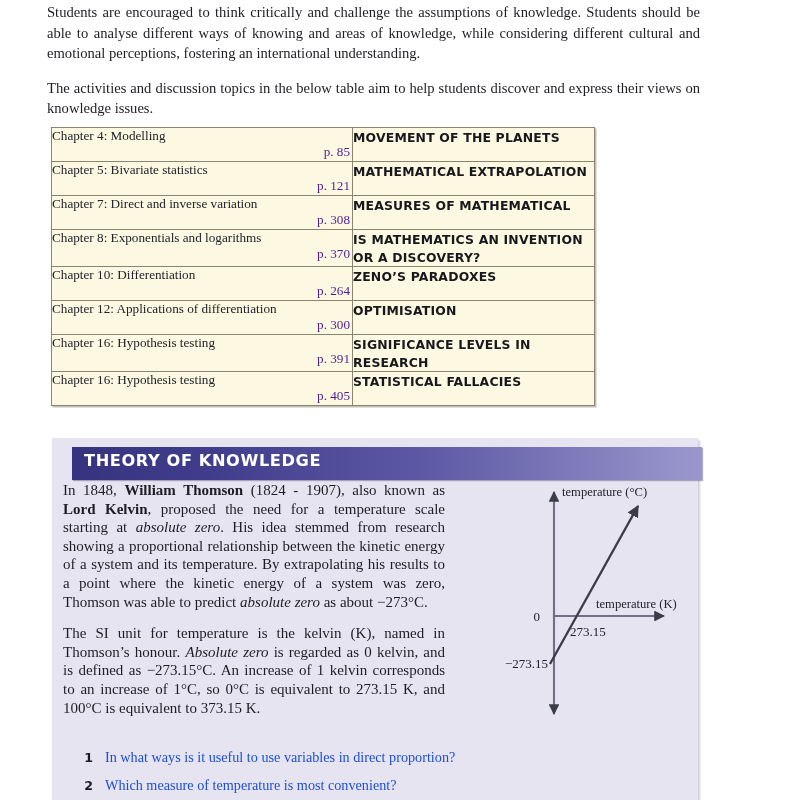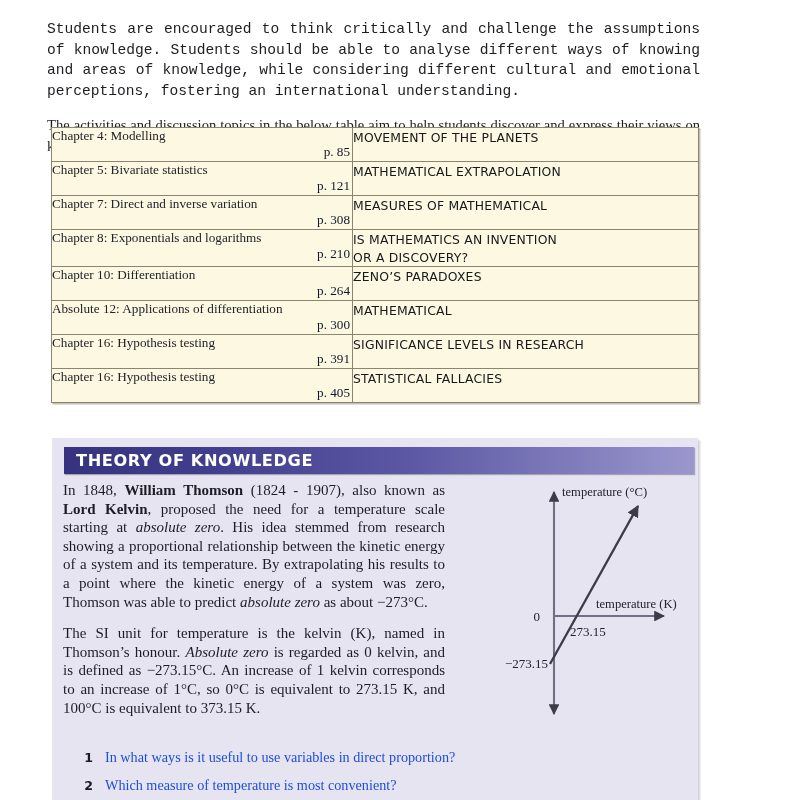--- a/index.html
+++ b/index.html
@@ -18,27 +18,27 @@
     position: absolute;
     left: 47px; top: 0px; width: 653px;
   }
   .intro p {
     margin: 0 0 14px 0;
     font-size: 14.6px;
     line-height: 20.5px;
     text-align: justify;
     color: #1d1d22;
   }
-  .intro p:first-child { margin-top: 19px; font-family: Liberation Mono, monospace; }
+  .intro p:first-child { margin-top: 2px; }
 
   
   .topics-table {
     position: absolute;
     left: 51px; top: 127px;
-    width: 648px;
+    width: 544px;
     border-collapse: collapse;
     background: #fdf8e2;
     border: 1.5px solid #8b8470;
     box-shadow: 1.5px 1.5px 0 rgba(120,112,92,0.45);
   }
   .topics-table tr { height: 34px; }
   .topics-table td {
     border: 1px solid #8b8470;
     vertical-align: top;
     background: #fdf8e2;
@@ -57,45 +57,45 @@
     font-size: 13.2px;
     line-height: 16px;
     color: #22222a;
     white-space: nowrap;
   }
   .chap-page {
     display: block;
     text-align: right;
     font-size: 13.2px;
     line-height: 16px;
-    color: #0f172a;
+    color: #4c1d95;
     padding-right: 2px;
   }
   .topic-title {
     font-family: "DejaVu Sans", "Liberation Sans", sans-serif;
-    font-weight: normal;
+    font-weight: bold;
     font-size: 12.4px;
     line-height: 15px;
     letter-spacing: 0.2px;
     color: #17171c;
     white-space: pre-line;
   }
 
   
   .tok-panel {
     position: absolute;
     left: 52px; top: 438px;
     width: 646px; height: 362px;
     background: #e6e4f1;
     box-shadow: 2px 2px 2px rgba(120,118,150,0.35);
   }
   .tok-banner {
     position: absolute;
-    left: 12px; top: 9px;
-    width: 630px; height: 27px;
+    left: 20px; top: 9px;
+    width: 630px; height: 33px;
     background: linear-gradient(to right, #36337e 0%, #403d8c 22%, #5c58a4 55%, #8a86c2 88%, #9b97cd 100%);
     box-shadow: 1px 1px 1px rgba(100,98,130,0.5);
   }
   .tok-banner-label {
     position: absolute;
     left: 12px; top: 4px;
     font-family: "DejaVu Sans", "Liberation Sans", sans-serif;
     font-weight: bold;
     font-size: 16.2px;
     letter-spacing: 0.6px;
@@ -184,43 +184,43 @@
         <span class="chap-name">Chapter 7: Direct and inverse variation</span>
         <span class="chap-page">p. 308</span>
       </td>
       <td class="td-right">
         <span class="topic-title">MEASURES OF MATHEMATICAL</span>
       </td>
     </tr>
     <tr>
       <td class="td-left">
         <span class="chap-name">Chapter 8: Exponentials and logarithms</span>
-        <span class="chap-page">p. 210</span>
+        <span class="chap-page">p. 370</span>
       </td>
       <td class="td-right">
         <span class="topic-title">IS MATHEMATICS AN INVENTION
 OR A DISCOVERY?</span>
       </td>
     </tr>
     <tr>
       <td class="td-left">
         <span class="chap-name">Chapter 10: Differentiation</span>
         <span class="chap-page">p. 264</span>
       </td>
       <td class="td-right">
         <span class="topic-title">ZENO’S PARADOXES</span>
       </td>
     </tr>
     <tr>
       <td class="td-left">
-        <span class="chap-name">Absolute 12: Applications of differentiation</span>
+        <span class="chap-name">Chapter 12: Applications of differentiation</span>
         <span class="chap-page">p. 300</span>
       </td>
       <td class="td-right">
-        <span class="topic-title">MATHEMATICAL</span>
+        <span class="topic-title">OPTIMISATION</span>
       </td>
     </tr>
     <tr>
       <td class="td-left">
         <span class="chap-name">Chapter 16: Hypothesis testing</span>
         <span class="chap-page">p. 391</span>
       </td>
       <td class="td-right">
         <span class="topic-title">SIGNIFICANCE LEVELS IN RESEARCH</span>
       </td>

